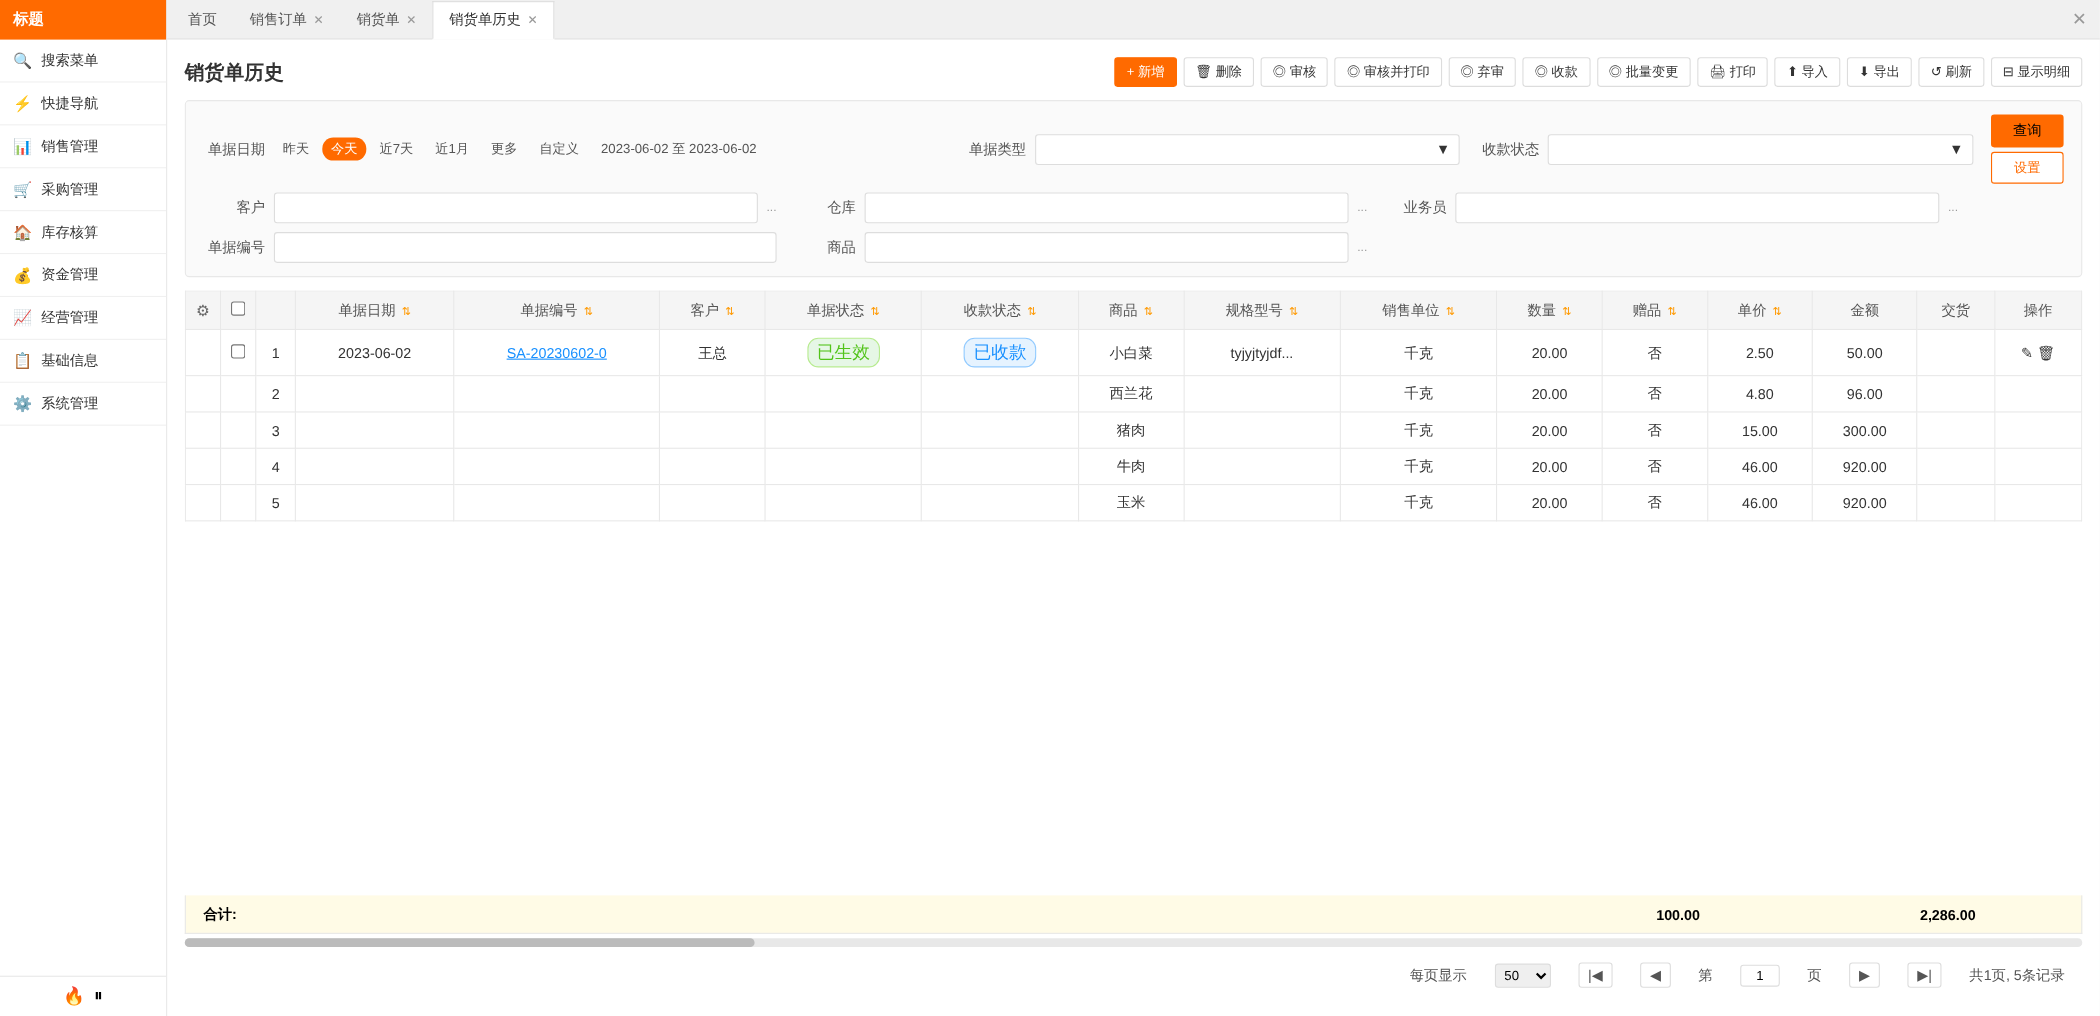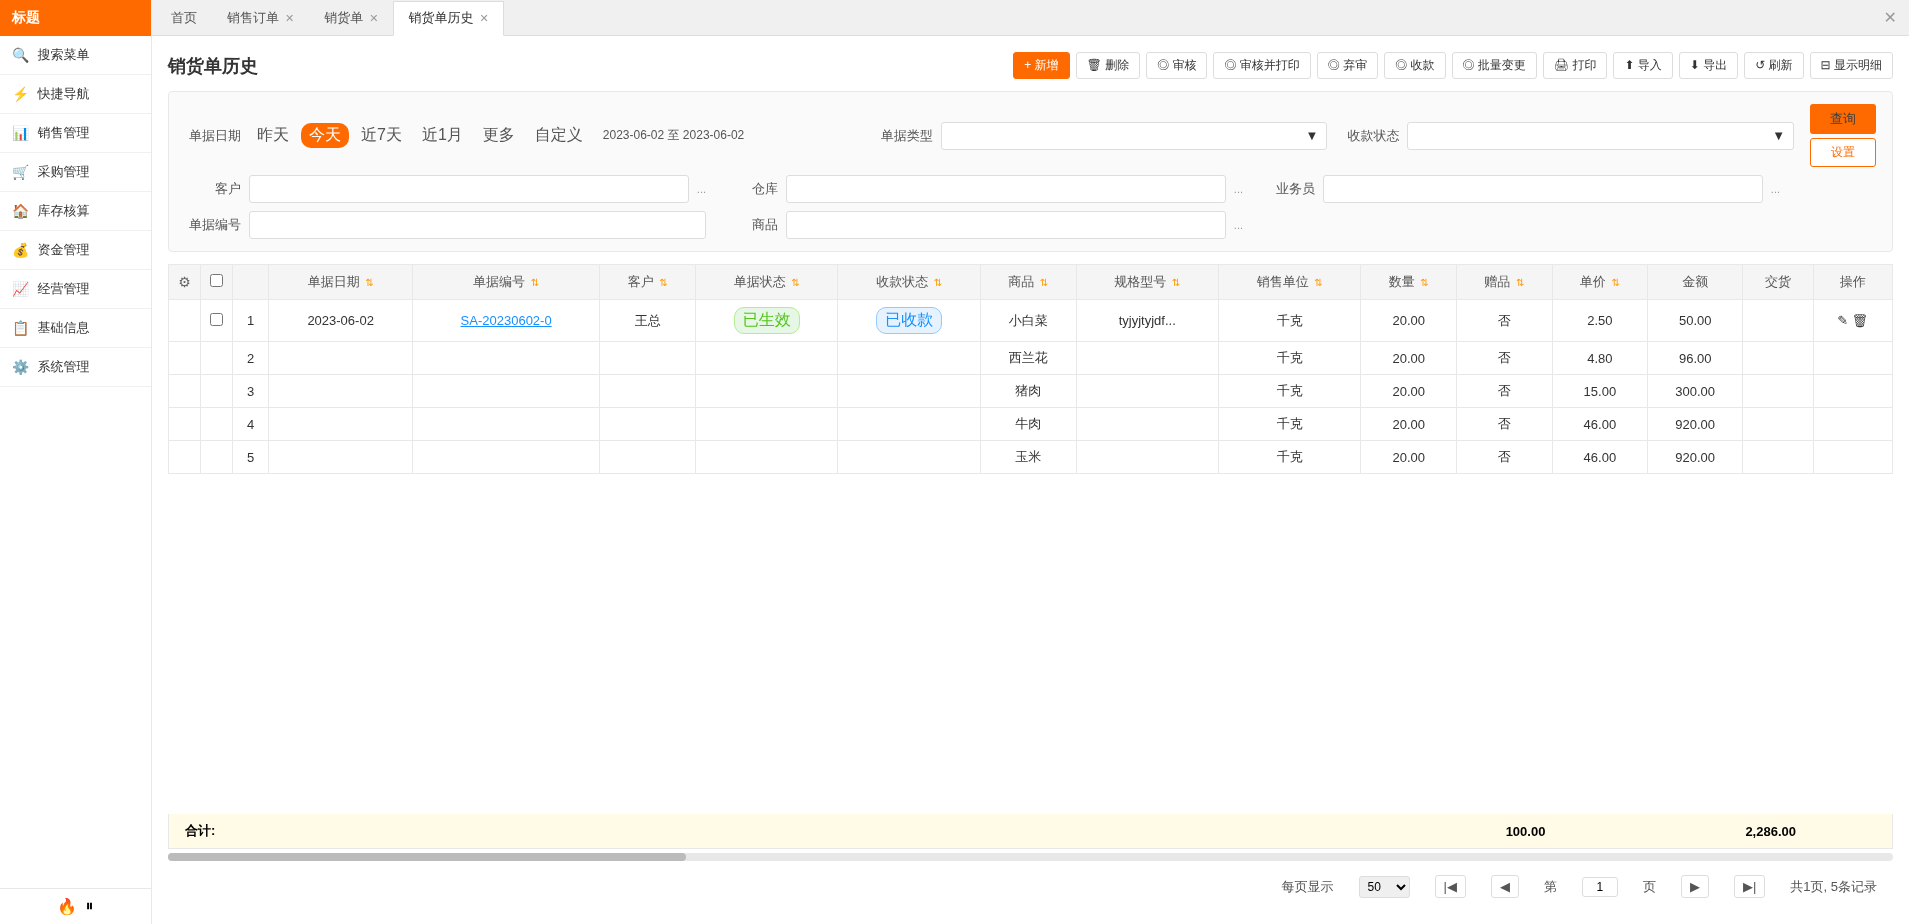--- a/index.html
+++ b/index.html
@@ -186,21 +186,21 @@
     .filter-dots { color: #999; font-size: 11px; }
     .date-range-row {
       display: flex;
       align-items: center;
       gap: 4px;
       flex: 1;
     }
     .date-chip {
       padding: 2px 8px;
       border-radius: 10px;
-      font-size: 16px;
+      font-size: 12px;
       cursor: pointer;
       color: #555;
     }
     .date-chip.active {
       background: #ff6a00;
       color: white;
     }
     .date-value {
       font-size: 12px;
       color: #555;
@@ -218,21 +218,21 @@
     }
     .collapse-row {
       display: flex;
       justify-content: center;
       margin-top: 4px;
     }
 
     
     .query-btn {
       background: #ff6a00;
-      color: #404040;
+      color: #000000;
       border: none;
       padding: 6px 20px;
       border-radius: 3px;
       cursor: pointer;
       font-size: 13px;
       text-align: center;
     }
     .settings-btn {
       background: #fff;
       border: 1px solid #ff6a00;

